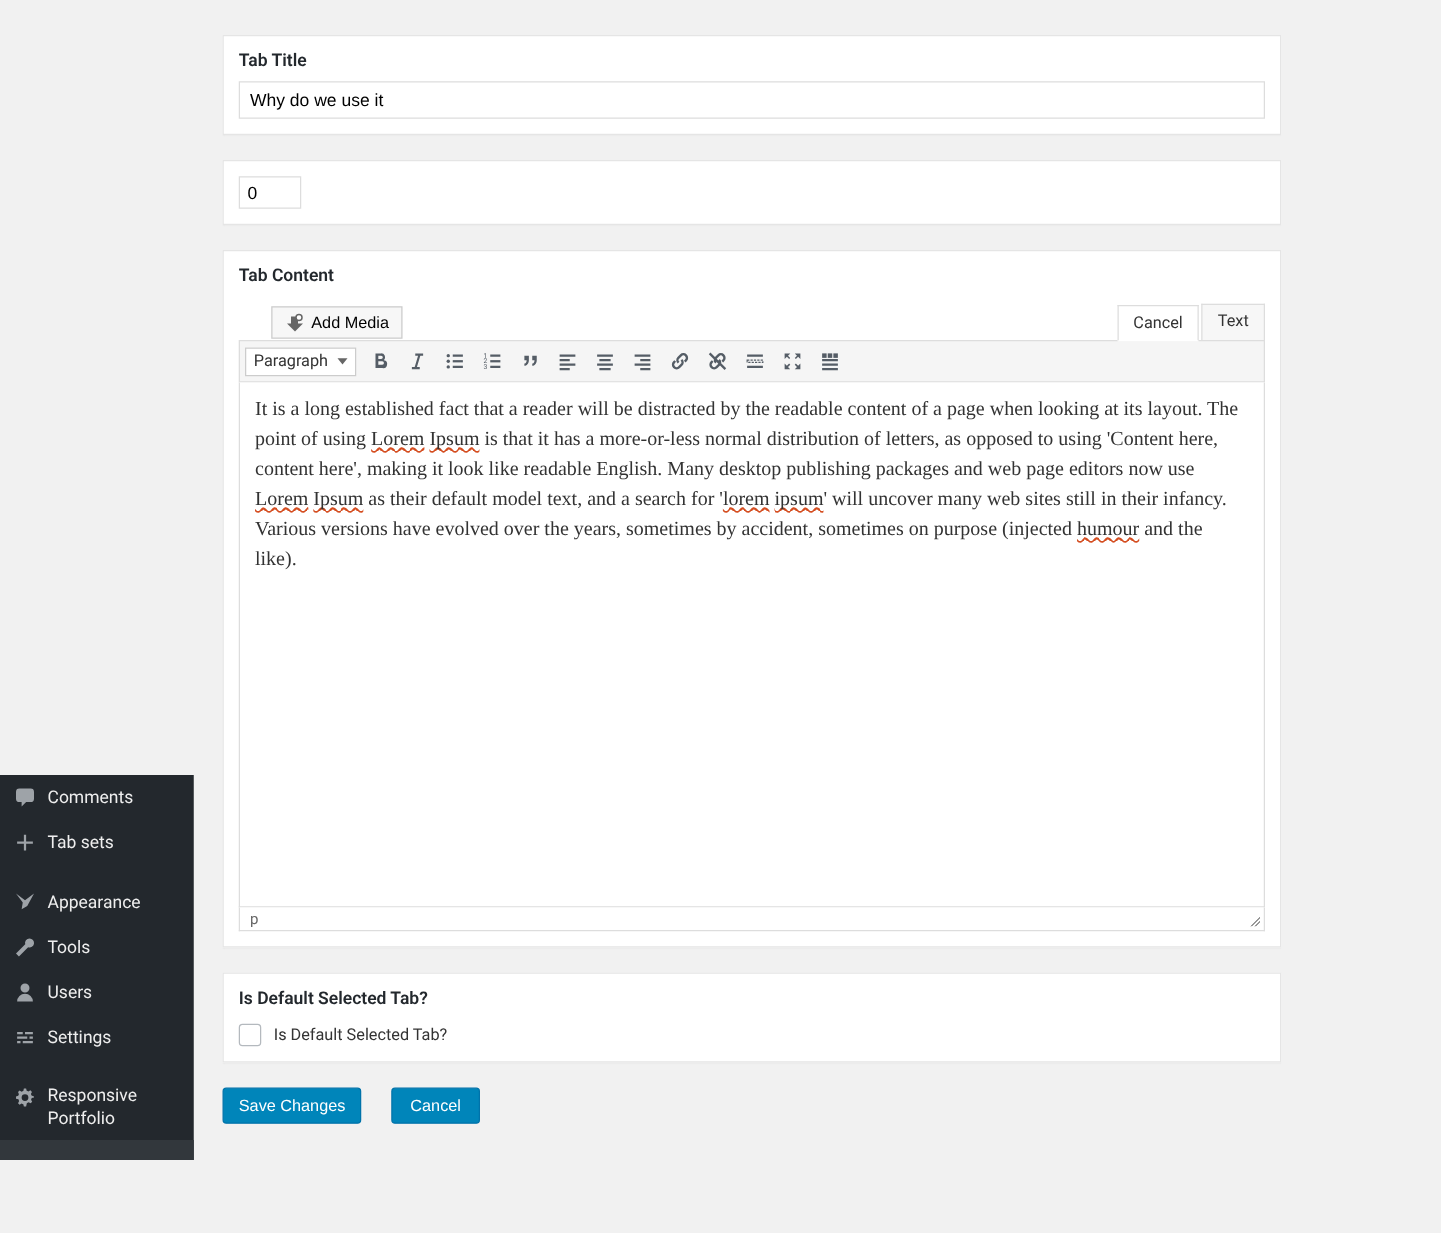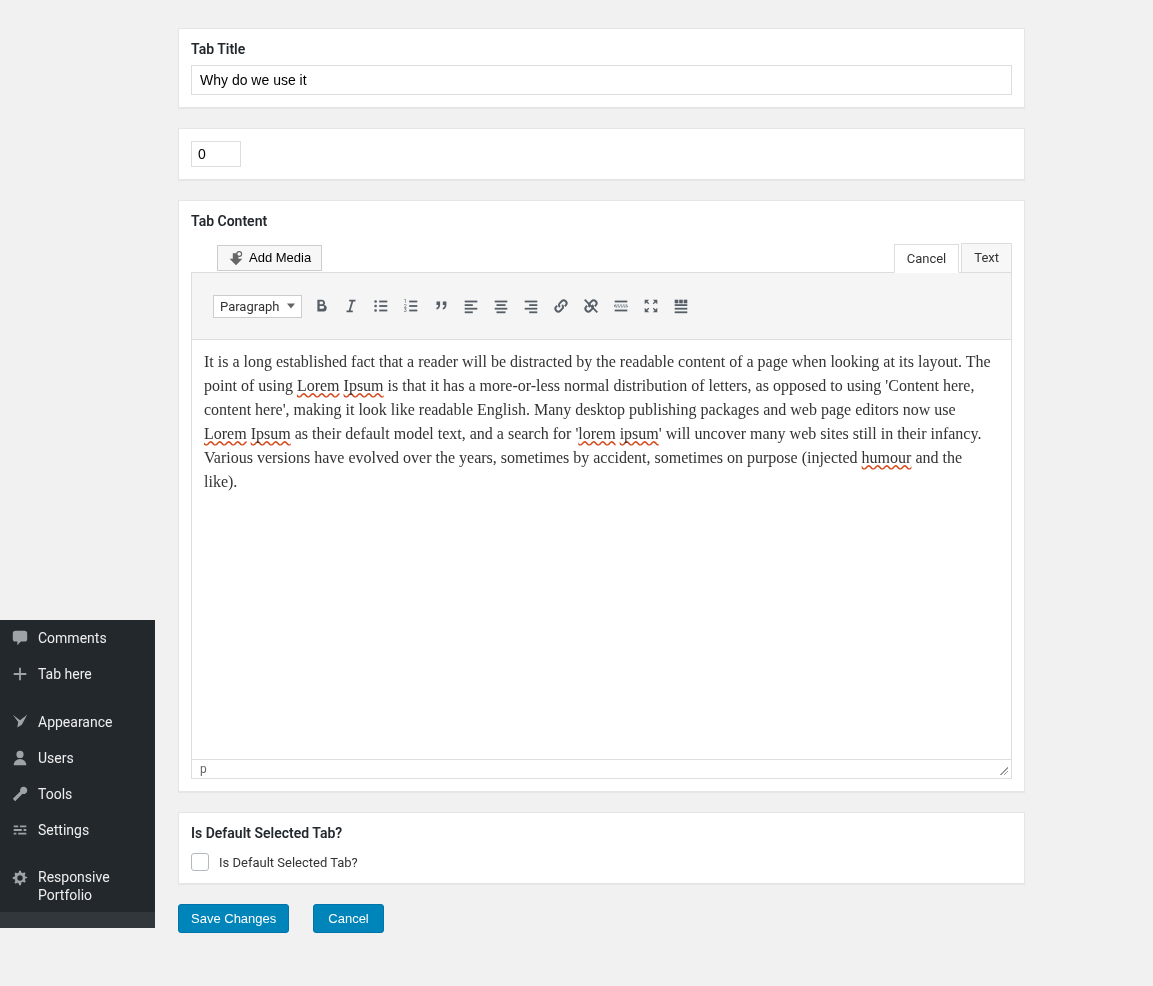--- a/index.html
+++ b/index.html
@@ -25,21 +25,21 @@
 .input-text { width: 100%; border: 1px solid #ddd; padding: 6px 8px; font-size: 14px; background: #fff; }
 .input-num { width: 50px; border: 1px solid #ddd; padding: 4px 6px; font-size: 14px; }
 
 
 .editor-topbar { display: flex; justify-content: space-between; align-items: center; margin-bottom: 0; margin-top: 6px; margin-left: 26px; }
 .btn-media { display:inline-flex; align-items:center; border:1px solid #ccc; background:#f7f7f7; padding:4px 10px; font-size:13px; cursor:pointer; }
 .btn-media .icon { margin-right:5px; display:flex; }
 .tabs-vt { display:flex; }
 .tab-vt { border:1px solid #ddd; background:#f7f7f7; padding:6px 12px; font-size:13px; cursor:pointer; border-bottom:none; margin-left:2px; }
 .tab-vt.active { background:#fff; border-bottom:1px solid #fff; position:relative; top:1px; }
-.toolbar { border:1px solid #ddd; background:#f5f5f5; display:flex; align-items:center; padding:19px; }
+.toolbar { border:1px solid #ddd; background:#f5f5f5; display:flex; align-items:center; padding:2px; }
 .format-select { border:1px solid #ccc; background:#fff; padding:3px 22px 3px 6px; font-size:13px; margin:2px 4px 2px 2px; position:relative; cursor:pointer; }
 .format-select::after { content:''; position:absolute; right:6px; top:50%; transform:translateY(-50%); width:0; height:0; border-left:4px solid transparent; border-right:4px solid transparent; border-top:5px solid #666; }
 .tb-btn { width:30px; height:28px; display:flex; align-items:center; justify-content:center; cursor:pointer; color:#555; }
 .tb-btn svg { width:18px; height:18px; fill:#555d66; }
 .editor-body { border:1px solid #ddd; border-top:none; background:#fff; padding:10px 12px; min-height:420px; font-family: Georgia, serif; font-size:16px; line-height:1.5; color:#333; }
 .editor-body .underline { text-decoration: underline wavy #d54e21; text-decoration-skip-ink: none; }
 .status-path { border:1px solid #ddd; border-top:none; padding:2px 8px; font-size:12px; color:#666; position:relative; background:#fff; }
 .resize-handle { position:absolute; right:2px; bottom:2px; width:12px; height:12px; }
 .resize-handle::before { content:''; position:absolute; right:1px; bottom:1px; width:8px; height:8px; background: linear-gradient(135deg, transparent 0%, transparent 50%, #999 50%, #999 60%, transparent 60%, transparent 70%, #999 70%, #999 80%, transparent 80%); }
 
@@ -63,46 +63,46 @@
         </svg>
       </span>
     <span>Comments</span>
   </div>
   <div class="sidebar-item">
     <span class="icon">
         <svg viewBox="0 0 20 20">
           <path d="M9 3h2v6h6v2h-6v6H9v-6H3V9h6z"></path>
         </svg>
       </span>
-    <span>Tab here</span>
+    <span>Tab sets</span>
   </div>
   <div style="height:12px"></div>
   <div class="sidebar-item">
     <span class="icon">
         <svg viewBox="0 0 20 20">
           <path d="M2 2l6 8-1 6 5-3 6-11-8 6z"></path>
         </svg>
       </span>
     <span>Appearance</span>
   </div>
   <div class="sidebar-item">
     <span class="icon">
         <svg viewBox="0 0 20 20">
+          <path d="M14 2a4 4 0 00-3.8 5.2L2 15.4 4.6 18l8.2-8.2A4 4 0 1014 2z"></path>
+        </svg>
+      </span>
+    <span>Tools</span>
+  </div>
+  <div class="sidebar-item">
+    <span class="icon">
+        <svg viewBox="0 0 20 20">
           <path d="M10 10a4 4 0 100-8 4 4 0 000 8zm-7 8a7 7 0 0114 0z"></path>
         </svg>
       </span>
     <span>Users</span>
-  </div>
-  <div class="sidebar-item">
-    <span class="icon">
-        <svg viewBox="0 0 20 20">
-          <path d="M14 2a4 4 0 00-3.8 5.2L2 15.4 4.6 18l8.2-8.2A4 4 0 1014 2z"></path>
-        </svg>
-      </span>
-    <span>Tools</span>
   </div>
   <div class="sidebar-item">
     <span class="icon">
         <svg viewBox="0 0 20 20">
           <path d="M3 5h5v2H3zm7 0h7v2h-7zM3 9h9v2H3zm11 0h3v2h-3zM3 13h3v2H3zm5 0h9v2H8z"></path>
         </svg>
       </span>
     <span>Settings</span>
   </div>
   <div style="height:12px"></div>

